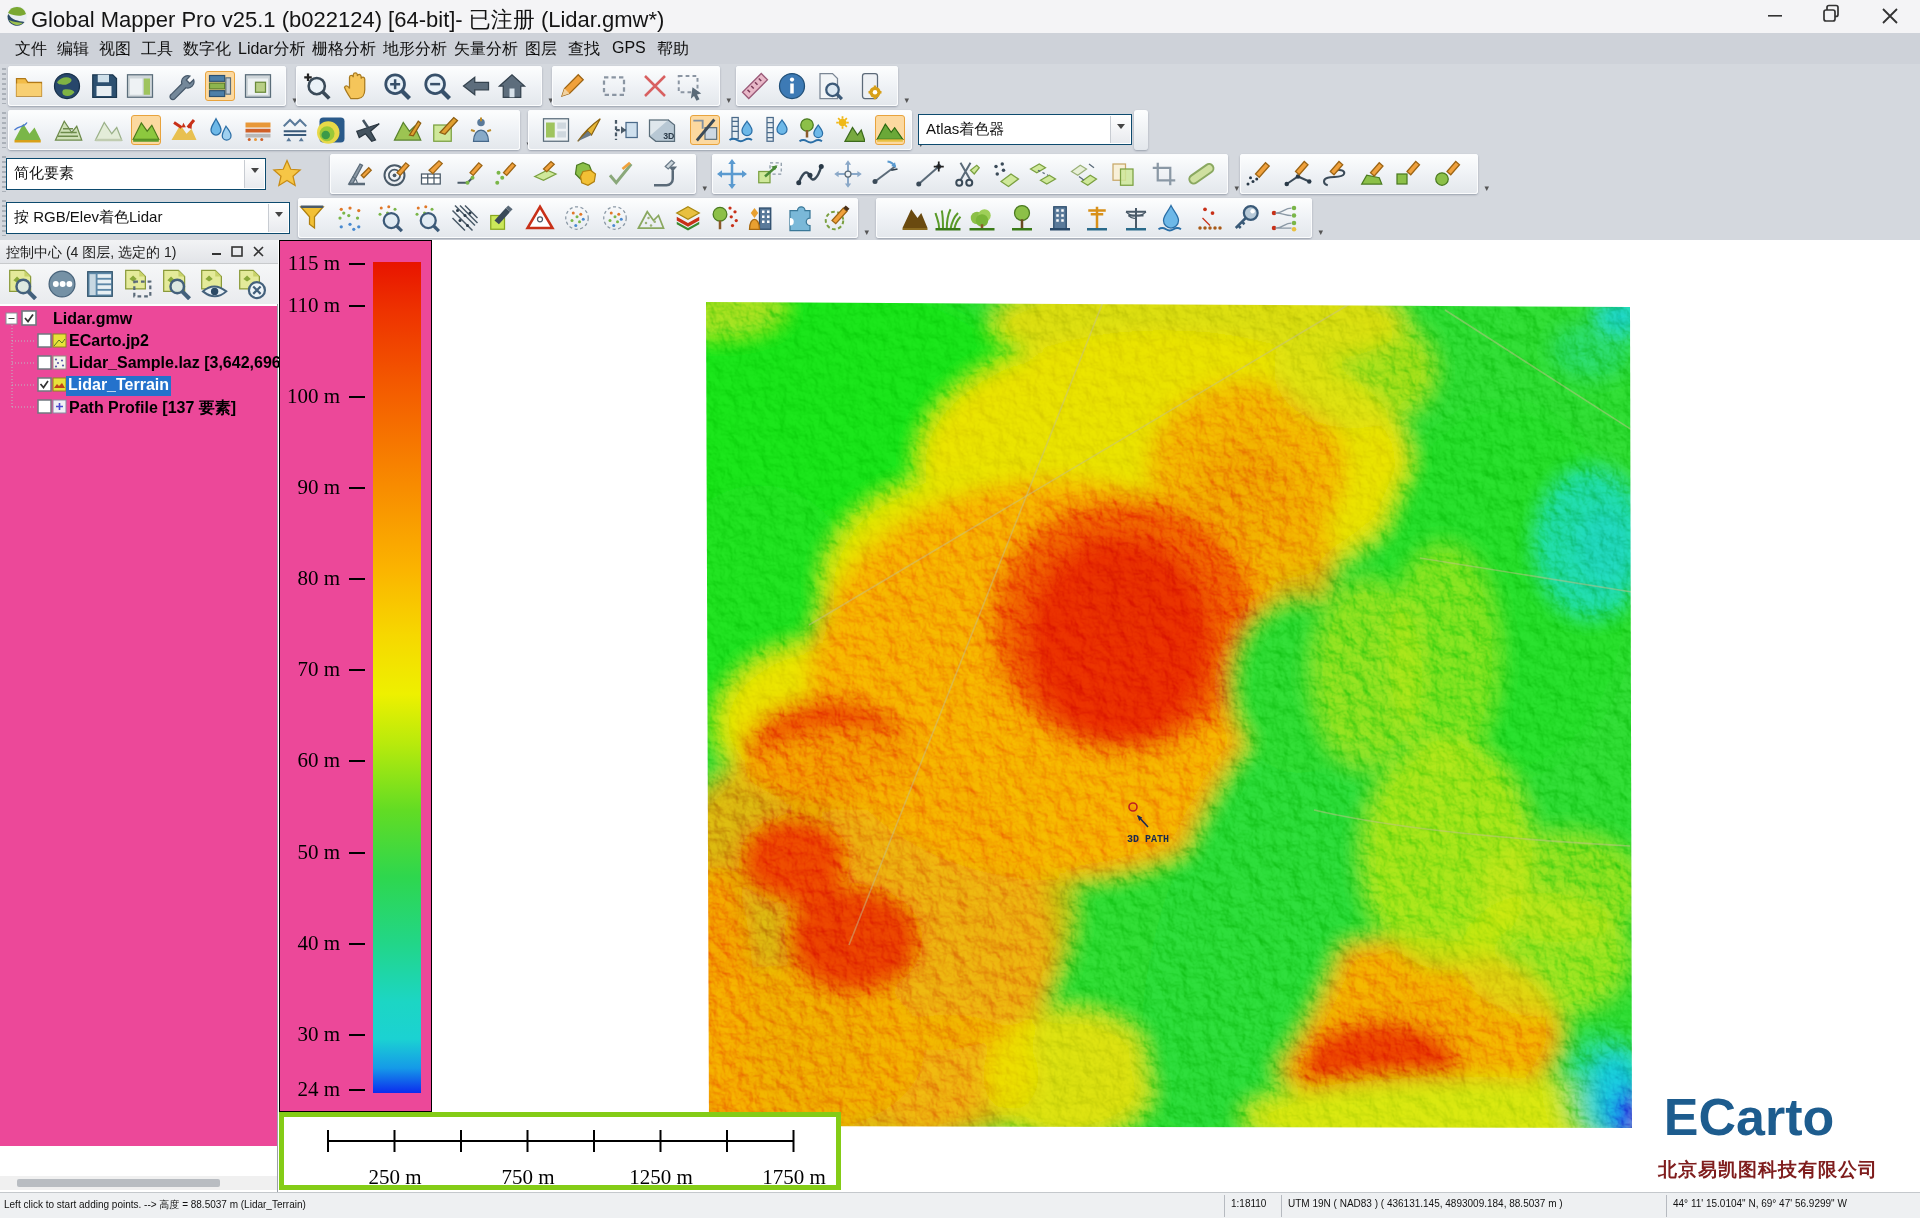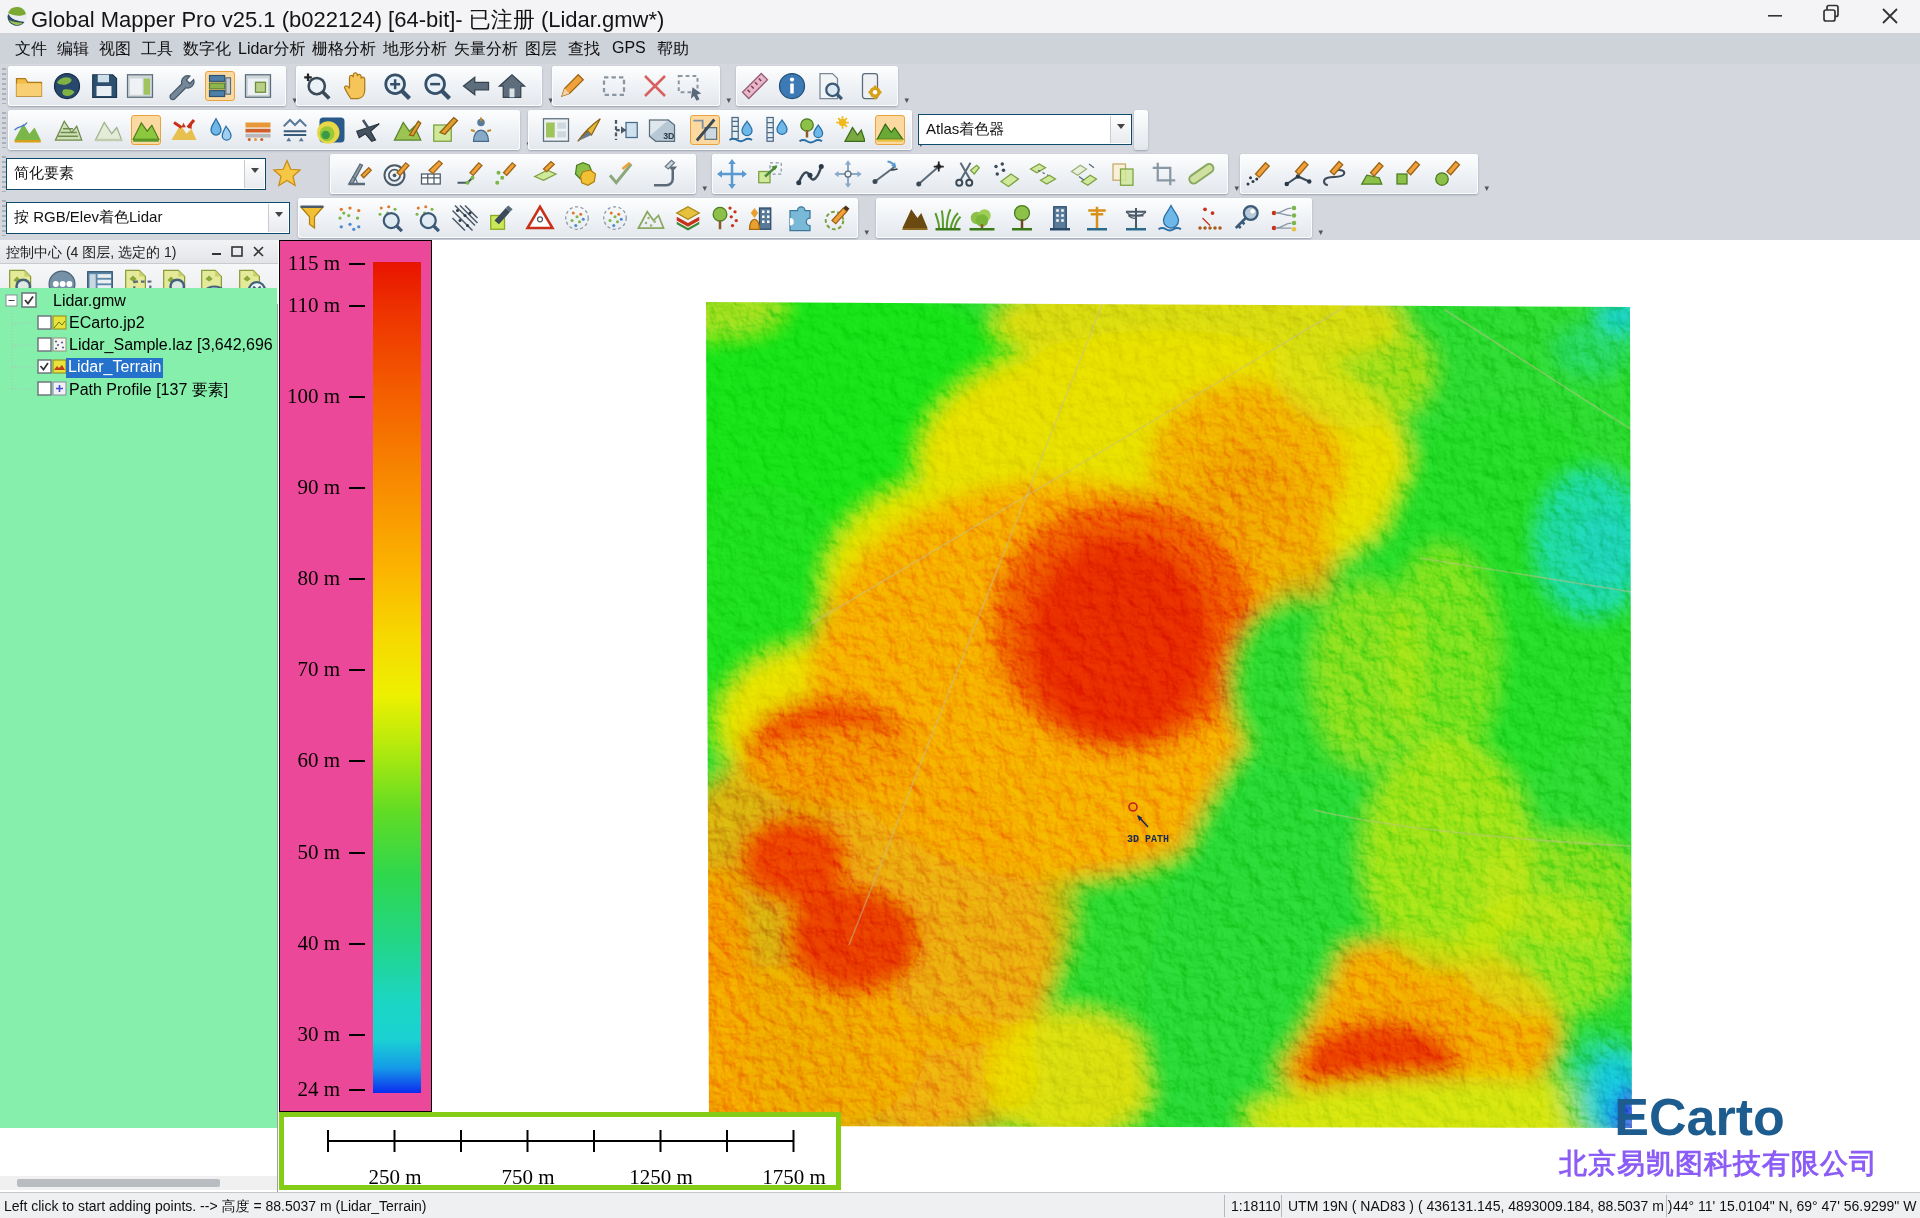--- a/index.html
+++ b/index.html
@@ -26,44 +26,44 @@
 .combo .ctext { position:absolute; left:7px; top:5px; font-size:15px; color:#111; }
 .combo .cbtn { position:absolute; right:1px; top:1px; bottom:1px; width:20px; background:linear-gradient(#fefefe,#e8eaee); border-left:1px solid #c8ccd2; }
 .combo .cbtn:after { content:""; position:absolute; left:6px; top:8px; border:4px solid transparent; border-top:5px solid #444; }
 
 
 #main { position:absolute; left:0; top:240px; width:1920px; height:952px; background:#fff; }
 #panel { position:absolute; left:0; top:0; width:278px; height:952px; background:#fff; border-right:1px solid #9aa0a8; }
 #paneltitle { position:absolute; left:0; top:0; width:278px; height:24px; background:linear-gradient(#f2f3f5,#e2e4e8); border-bottom:1px solid #c8cacc; }
 #paneltitle .pt { position:absolute; left:6px; top:4px; font-size:14px; color:#222; }
 #panelicons { position:absolute; left:0; top:24px; width:278px; height:40px; background:linear-gradient(#f6f7f8,#e9ebee); }
-#tree { position:absolute; left:0; top:48px; width:277px; height:840px; background:#86efac; font-size:16px; color:#000; }
+#tree { position:absolute; left:0; top:66px; width:277px; height:840px; background:#ec4899; font-size:16px; color:#000;font-weight:bold; }
 .trow { position:absolute; height:20px; white-space:nowrap; }
 #pscroll { position:absolute; left:0; top:936px; width:277px; height:14px; background:#f0f0f0; }
 #pscroll .thumb { position:absolute; left:17px; top:3px; width:203px; height:8px; background:#b9bdc2; border-radius:2px; }
 
 #mapview { position:absolute; left:279px; top:0; width:1641px; height:952px; background:#fff; overflow:hidden; }
 
 
 #legend { position:absolute; left:0px; top:0px; width:153px; height:872px; background:#ec4899; border:1px solid #000; }
 #legend .lab { position:absolute; right:91px; font-size:21px; font-family:"Liberation Serif", serif; color:#000; }
 #legend .tick { position:absolute; width:16px; height:2px; background:#000; }
 #legendbar { position:absolute; left:93px; top:21px; width:48px; height:831px; }
 
 
 #scalebar { position:absolute; left:0px; top:872px; width:562px; height:78px; background:#fff; border:5px solid #84cc16; }
 #scalebar .lab { position:absolute; top:48px; white-space:nowrap; font-size:21px; font-family:"Liberation Serif", serif; color:#000; transform:translateX(-50%); }
 
 
 #ecarto { position:absolute; right:42px; top:850px; text-align:center; }
 #ecarto .big { font-size:52px; font-weight:bold; color:#1d5c8e; margin-right:38px; line-height:1.05; }
-#ecarto .sub { font-size:28px; font-weight:bold; color:#8b5cf6; margin-top:0; letter-spacing:1px; }
-
-
-#statusbar { position:absolute; left:0; top:1192px; width:1920px; height:26px; background:#eef0f2; border-top:1px solid #c4c8cc; font-size:14px; color:#111; }
+#ecarto .sub { font-size:19px; font-weight:bold; color:#7f1d1d; margin-top:12px; letter-spacing:1px; }
+
+
+#statusbar { position:absolute; left:0; top:1192px; width:1920px; height:26px; background:#eef0f2; border-top:1px solid #c4c8cc; font-size:10px; color:#111; }
 #statusbar .seg { position:absolute; top:5px; white-space:nowrap; }
 #statusbar .sep { position:absolute; top:2px; width:1px; height:22px; background:#b6bac0; }
 </style>
 </head>
 <body>
 <div id="app">
 <svg width="0" height="0" style="position:absolute">
 <defs>
 <symbol id="i-folder" viewBox="0 0 24 24">
           <path d="M2 6 h7 l2 3 h11 v11 h-20z" fill="#f2bc48" stroke="#b07818" stroke-width="1"></path>

